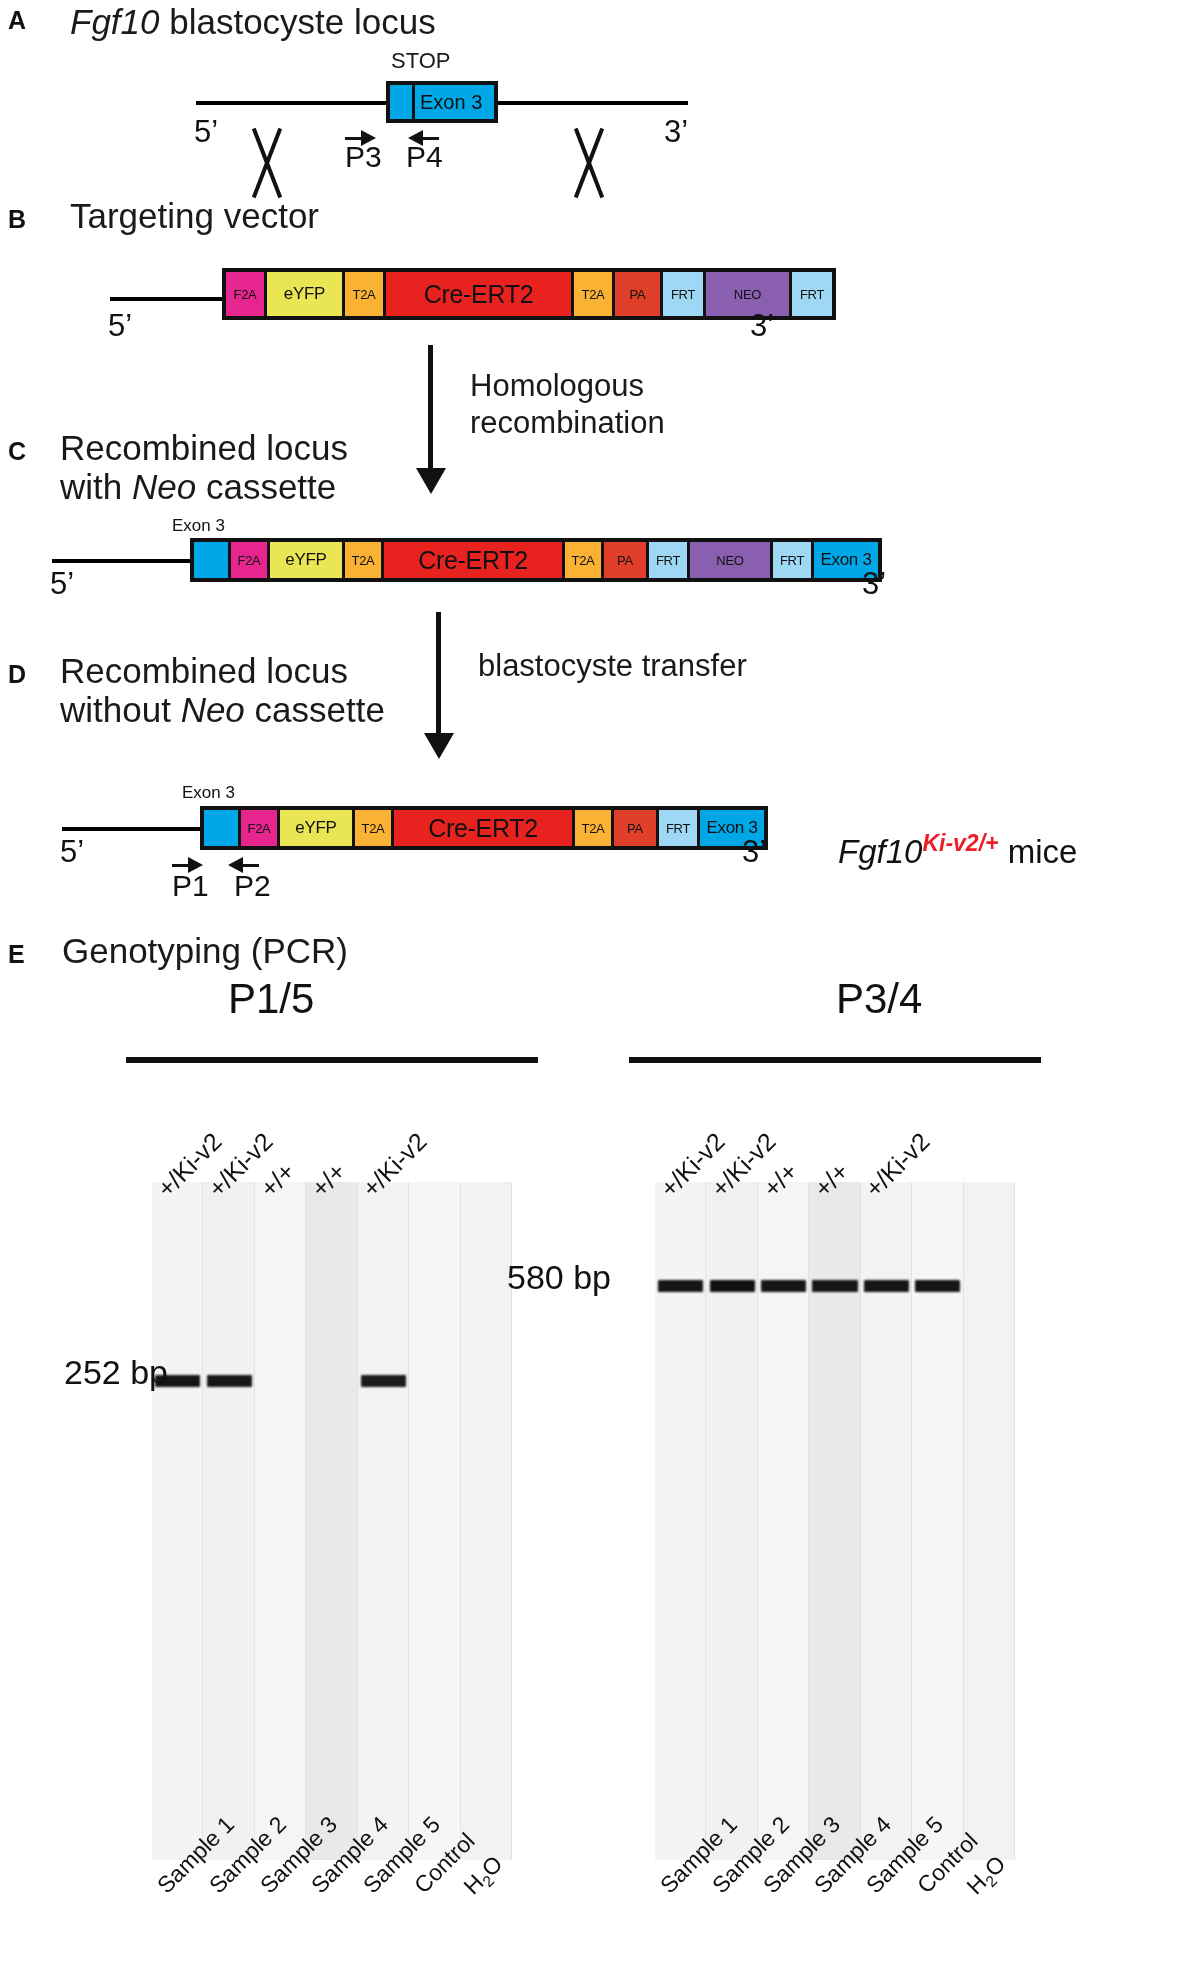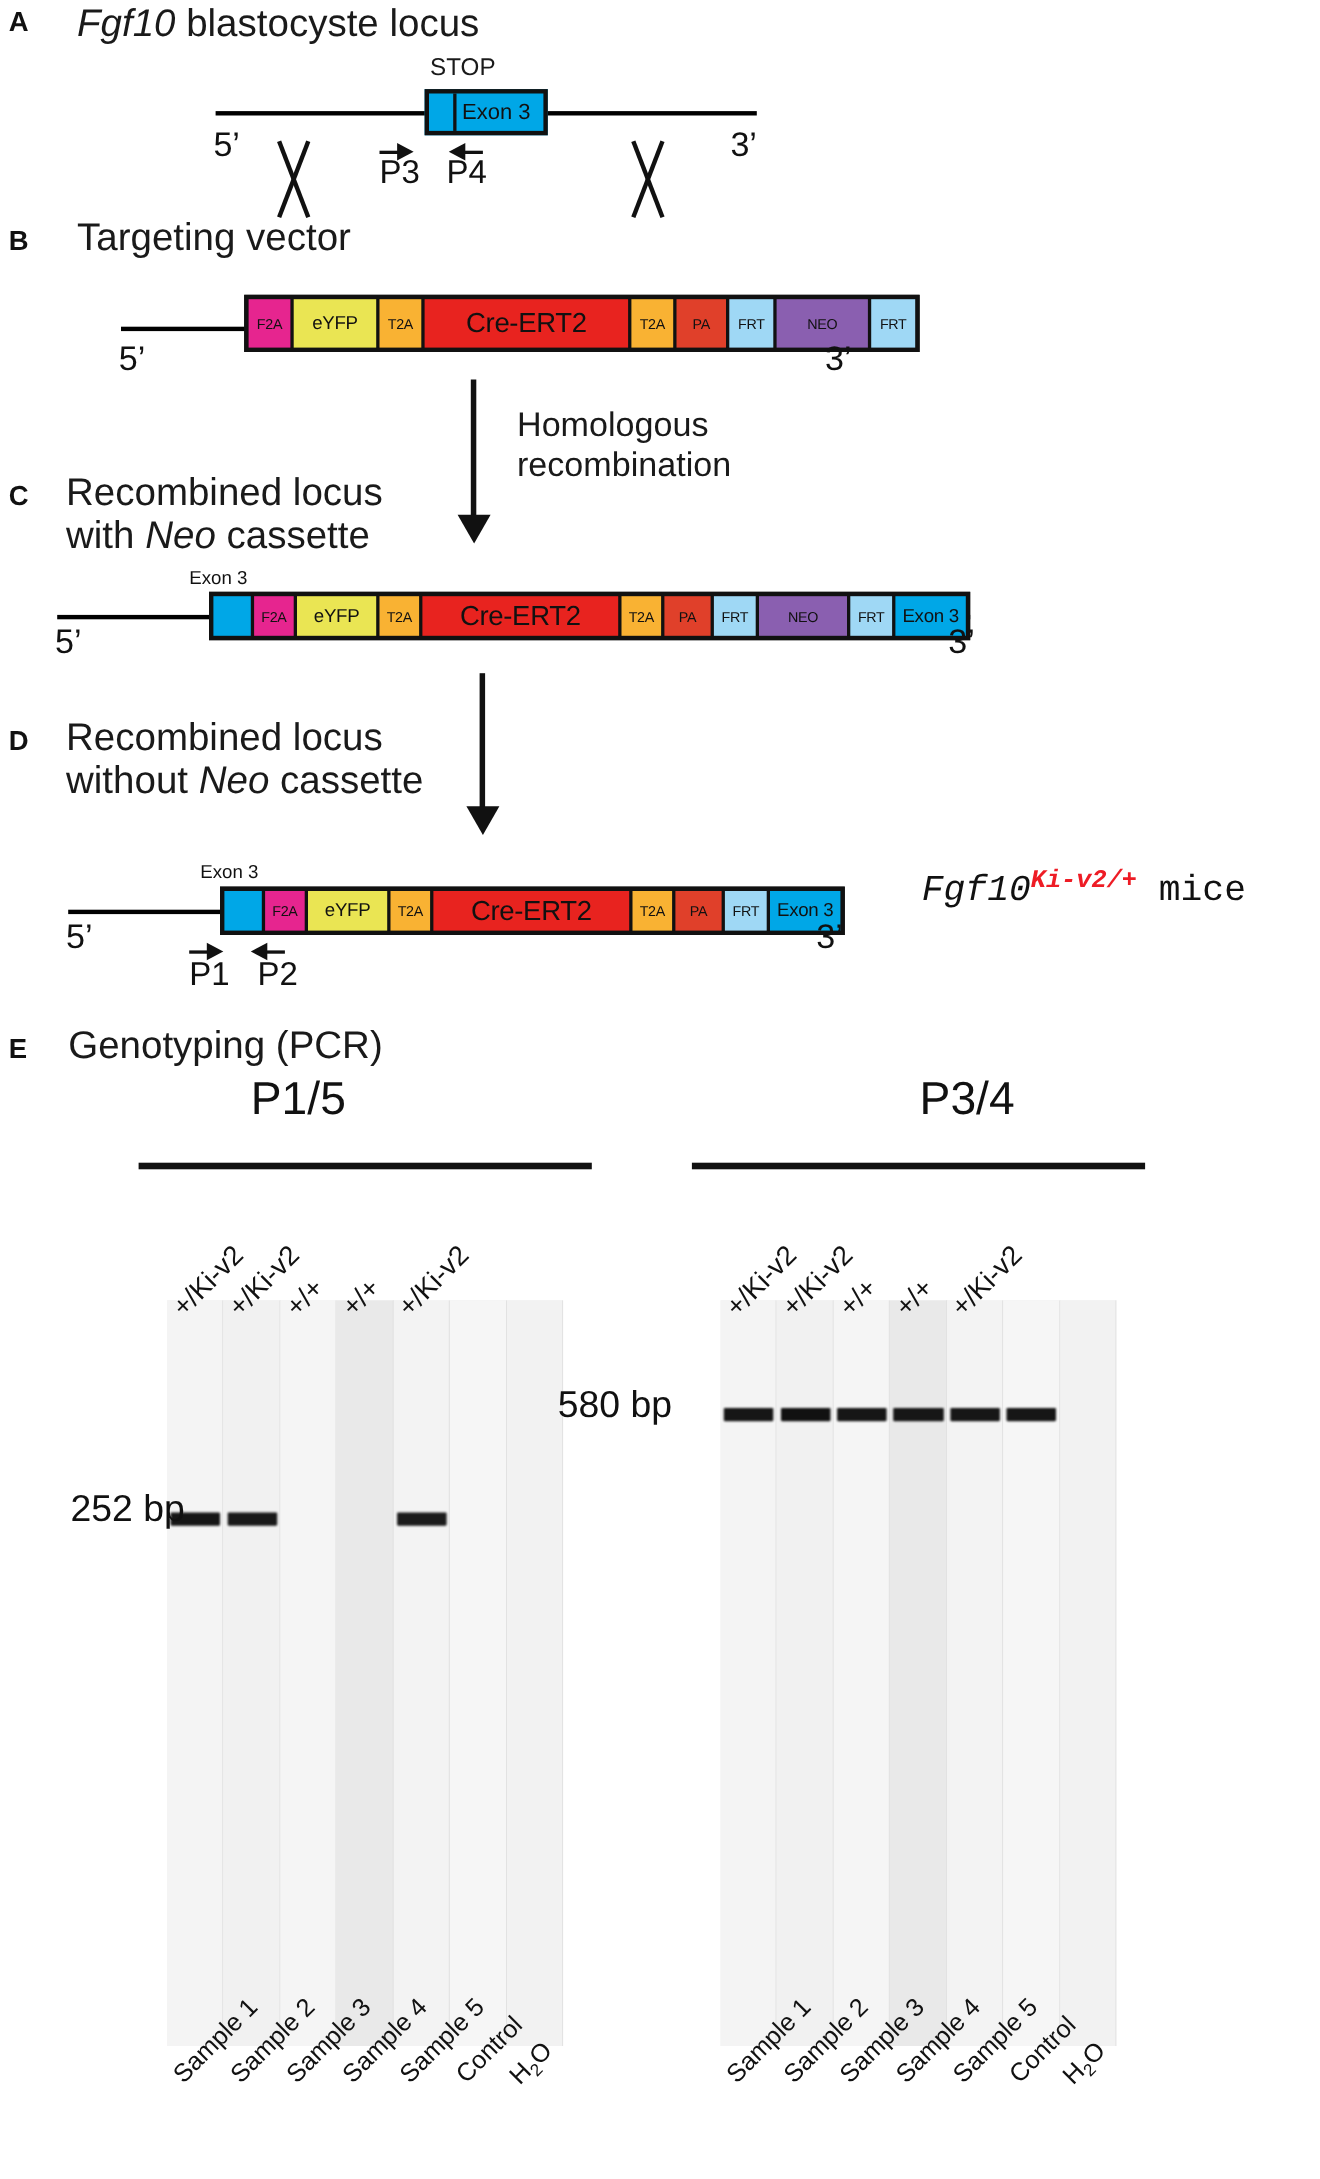--- a/index.html
+++ b/index.html
@@ -194,20 +194,21 @@
     <div class="seg" style="width: 80px; background: rgb(138, 95, 176);">NEO</div>
     <div class="seg" style="width: 38px; background: rgb(159, 216, 245);">FRT</div>
     <div class="seg med" style="width: 64px; background: rgb(0, 167, 231);">Exon 3</div>
   </div>
 <div class="abs end-label" style="left:50px; top:566px;">5’</div>
 <div class="abs end-label" style="left:862px; top:566px;">3’</div>
 
 <div class="v-arrow-stem" style="left:436px; top:612px; height:128px;"></div>
 <div class="v-arrow-head" style="left:424px; top:733px;"></div>
 <div class="process-text" style="left:478px; top:648px;">
+  <div>blastocyste transfer</div>
 </div>
 
 <div class="abs panel-letter" style="left:8px; top:660px;">D</div>
 <div class="abs panel-title" style="left:60px; top:651px;">
   <div>Recombined locus</div>
   <div><span>without </span><span class="ital">Neo</span><span> cassette</span></div>
 </div>
 
 <div class="abs seg-caption" style="left:182px; top:783px;">Exon 3</div>
 <div class="abs locus-line" style="left:62px; top:827px; width:700px;"></div>
@@ -218,21 +219,21 @@
     <div class="seg" style="width: 36px; background: rgb(249, 178, 51);">T2A</div>
     <div class="seg big" style="width: 178px; background: rgb(232, 35, 31);">Cre-ERT2</div>
     <div class="seg" style="width: 36px; background: rgb(249, 178, 51);">T2A</div>
     <div class="seg" style="width: 42px; background: rgb(224, 64, 42);">PA</div>
     <div class="seg" style="width: 38px; background: rgb(159, 216, 245);">FRT</div>
     <div class="seg med" style="width: 64px; background: rgb(0, 167, 231);">Exon 3</div>
   </div>
 <div class="abs end-label" style="left:60px; top:834px;">5’</div>
 <div class="abs end-label" style="left:742px; top:834px;">3’</div>
 
-<div class="allele" style="left:838px; top:787px;font-family:Liberation Mono, monospace;">
+<div class="allele" style="left:838px; top:830px;">
   <span class="ital">Fgf10</span><span class="sup">Ki-v2/+</span><span> mice</span>
 </div>
 
 <div class="abs" style="left:172px; top:855px; width:60px; height:20px;">
   <div class="arrow-stem" style="left:0; top:9px; width:18px;"></div>
   <div class="arrow-r" style="left:16px; top:2px;"></div>
 </div>
 <div class="abs" style="left:228px; top:855px; width:60px; height:20px;">
   <div class="arrow-l" style="left:0; top:2px;"></div>
   <div class="arrow-stem" style="left:13px; top:9px; width:18px;"></div>

